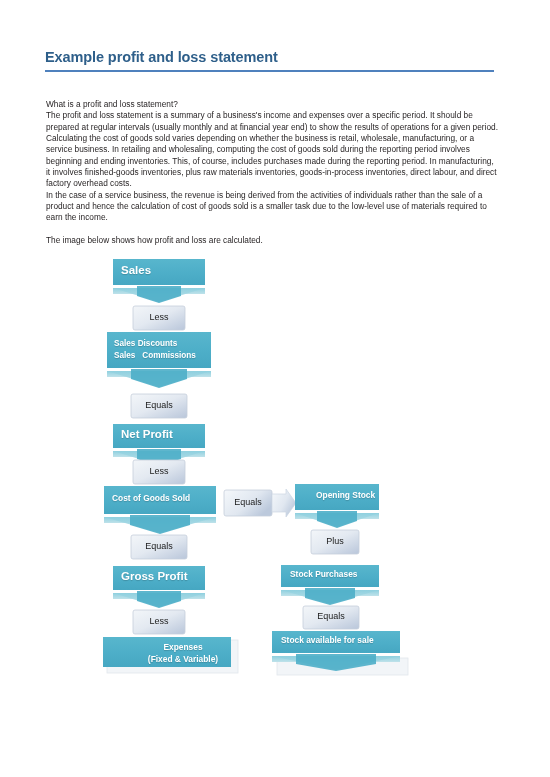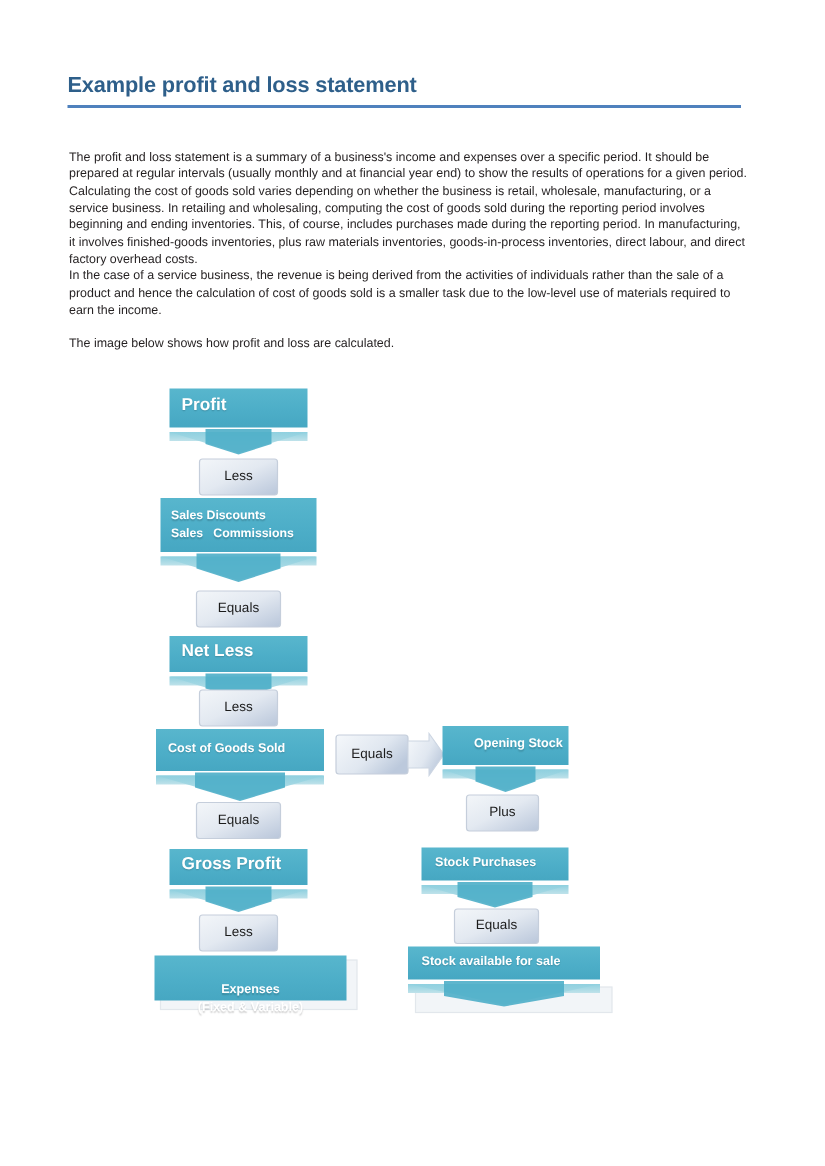--- a/index.html
+++ b/index.html
@@ -87,20 +87,21 @@
 </style>
 </head>
 <body>
 
 <div id="doc-header">
   <div id="doc-title">Example profit and loss statement</div>
   <div id="title-rule"></div>
 </div>
 
 <div id="doc-body">
+  <p>What is a profit and loss statement?</p>
   <p>The profit and loss statement is a summary of a business's income and expenses over a specific period.  It should be prepared at regular intervals (usually monthly and at financial year end) to show the results of operations for a given period.</p>
   <p>Calculating the cost of goods sold varies depending on whether the business is retail, wholesale, manufacturing, or a service business. In retailing and wholesaling, computing the cost of goods sold during the reporting period involves beginning and ending inventories. This, of course, includes purchases made during the reporting period. In manufacturing, it involves finished-goods inventories, plus raw materials inventories, goods-in-process inventories, direct labour, and direct factory overhead costs.</p>
   <p>In the case of a service business, the revenue is being derived from the activities of individuals rather than the sale of a product and hence the calculation of cost of goods sold is a smaller task due to the low-level use of materials required to earn the income.</p>
   <p class="gap">The image  below shows how profit and loss are calculated.</p>
 </div>
 
 <div id="flowchart">
 
   <svg width="550" height="777" viewBox="0 0 550 777" style="position:absolute;left:0;top:0;">
     <defs>
@@ -223,38 +224,38 @@
       <rect x="277" y="658" width="131" height="17" fill="#f2f5f8" stroke="#e2e7ec" stroke-width="0.8"></rect>
       <rect x="272" y="631" width="128" height="22" fill="url(#tealGrad)"></rect>
       <path d="M272,656 L296,656 L296,662 L272,662 Z" fill="url(#tealTail)"></path>
       <path d="M376,656 L400,656 L400,662 L376,662 Z" fill="url(#tealTail)"></path>
       <path d="M272,656 L400,656 L336,670 Z" fill="url(#tealTail)" opacity="0.95"></path>
       <path d="M296,654 L376,654 L376,664 L336,671 L296,664 Z" fill="#4daec8" opacity="0.9"></path>
     </g>
   </svg>
 
   <div class="node" style="left:113px;top:259px;width:92px;height:26px;">
-    <div class="node-label left-al" style="top:5px;left:8px;width:auto;font-size:11.5px;">Profit</div>
+    <div class="node-label left-al" style="top:5px;left:8px;width:auto;font-size:11.5px;">Sales</div>
   </div>
 
   <div class="node" style="left:133px;top:306px;width:52px;height:24px;">
     <div class="conn-label" style="top:7px;">Less</div>
   </div>
 
   <div class="node" style="left:107px;top:332px;width:104px;height:36px;padding-left:27px;">
     <div class="node-label left-al" style="top:6px;left:7px;width:auto;font-size:8.2px;line-height:12px;">Sales Discounts
 Sales   Commissions</div>
   </div>
 
   <div class="node" style="left:131px;top:394px;width:56px;height:24px;">
     <div class="conn-label" style="top:7px;">Equals</div>
   </div>
 
   <div class="node" style="left:113px;top:424px;width:92px;height:24px;">
-    <div class="node-label left-al" style="top:4px;left:8px;width:auto;font-size:11.5px;">Net Less</div>
+    <div class="node-label left-al" style="top:4px;left:8px;width:auto;font-size:11.5px;">Net Profit</div>
   </div>
 
   <div class="node" style="left:133px;top:460px;width:52px;height:24px;">
     <div class="conn-label" style="top:7px;">Less</div>
   </div>
 
   <div class="node" style="left:104px;top:486px;width:112px;height:28px;">
     <div class="node-label left-al" style="top:8px;left:8px;width:auto;font-size:8.4px;">Cost of Goods Sold</div>
   </div>
 
@@ -288,17 +289,17 @@
 
   <div class="node" style="left:133px;top:610px;width:52px;height:24px;">
     <div class="conn-label" style="top:7px;">Less</div>
   </div>
 
   <div class="node" style="left:272px;top:631px;width:128px;height:22px;padding-left:12px;">
     <div class="node-label left-al" style="top:5px;left:9px;width:auto;font-size:8.4px;">Stock available for sale</div>
   </div>
 
   <div class="node" style="left:103px;top:637px;width:128px;height:30px;">
-    <div class="node-label" style="top:17px;font-size:8.4px;line-height:11.5px;">Expenses
+    <div class="node-label" style="top:5px;font-size:8.4px;line-height:11.5px;padding-left:16px;">Expenses
 (Fixed &amp; Variable)</div>
   </div>
 
 </div>
 
 </body></html>

